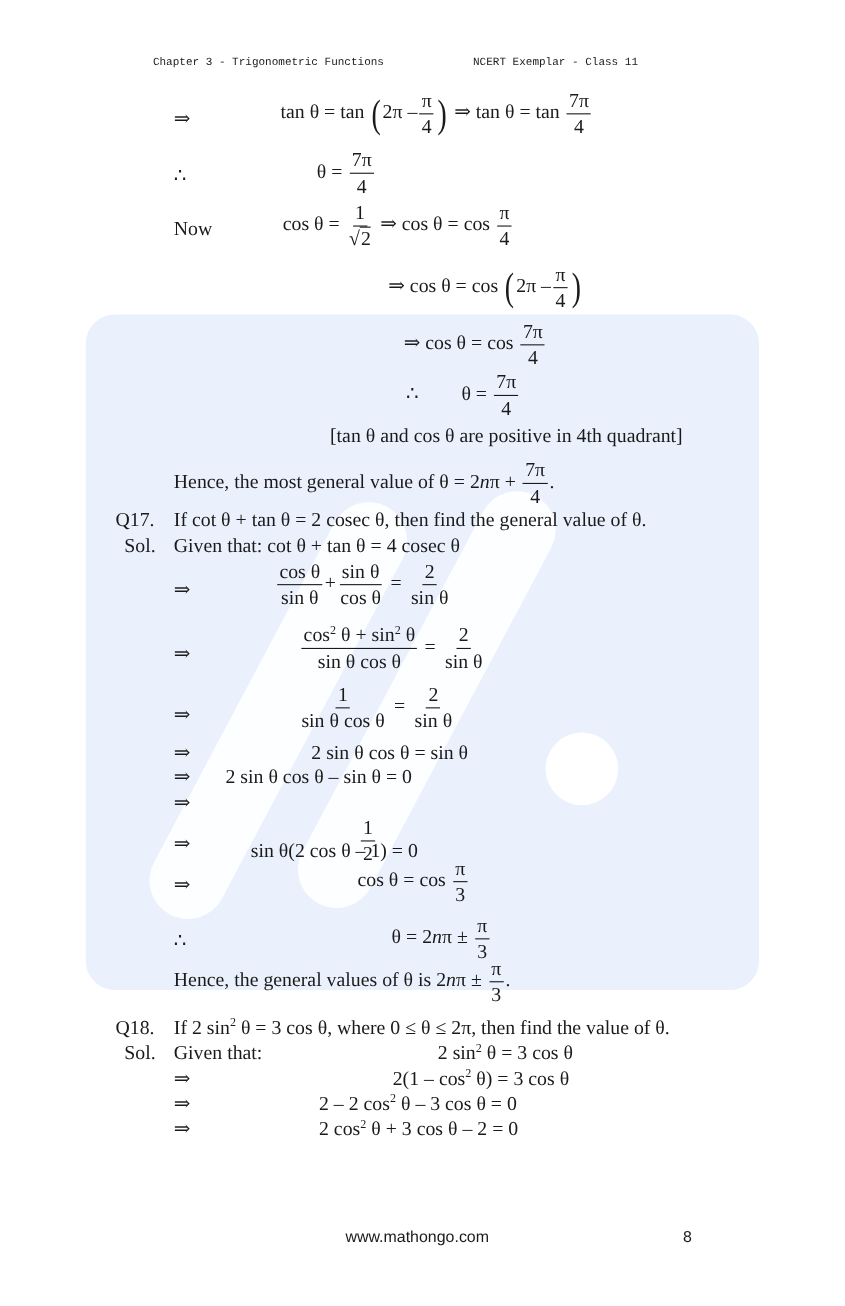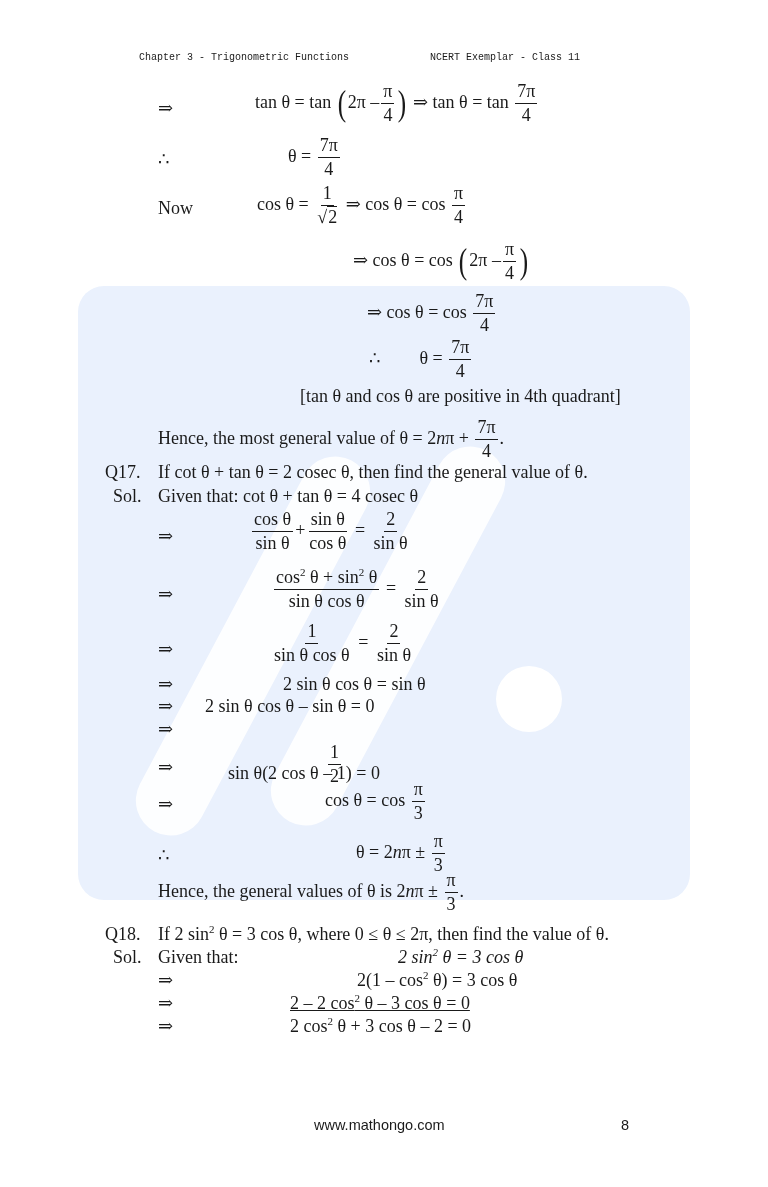--- a/index.html
+++ b/index.html
@@ -202,31 +202,31 @@
       <span class="den">3</span>
     </span><span>.</span>
 </div>
 
 <div class="ln b" style="left:105px; top:925px;">Q18.</div>
 <div class="ln" style="left:158px; top:925px;">
   <span>If 2 sin</span><sup>2</sup><span> θ = 3 cos θ, where 0 ≤ θ ≤ 2π, then find the value of θ.</span>
 </div>
 <div class="ln b" style="left:113px; top:948px;">Sol.</div>
 <div class="ln" style="left:158px; top:948px;">Given that:</div>
-<div class="ln" style="left:398px; top:948px;font-style:italic;">
+<div class="ln" style="left:398px; top:948px;">
   <span>2 sin</span><sup>2</sup><span> θ = 3 cos θ</span>
 </div>
 
 <div class="sym" style="left:158px; top:971px;">⇒</div>
 <div class="ln" style="left:357px; top:971px;text-align:center;">
   <span>2(1 – cos</span><sup>2</sup><span> θ) = 3 cos θ</span>
 </div>
 
 <div class="sym" style="left:158px; top:994px;">⇒</div>
-<div class="ln" style="left:290px; top:994px;text-decoration:underline;">
+<div class="ln" style="left:290px; top:994px;">
   <span>2 – 2 cos</span><sup>2</sup><span> θ – 3 cos θ = 0</span>
 </div>
 
 <div class="sym" style="left:158px; top:1017px;">⇒</div>
 <div class="ln" style="left:290px; top:1017px;">
   <span>2 cos</span><sup>2</sup><span> θ + 3 cos θ – 2 = 0</span>
 </div>
 
 <div class="ftr" style="left:314px;">www.mathongo.com</div>
 <div class="ftr" style="left:621px;">8</div>

